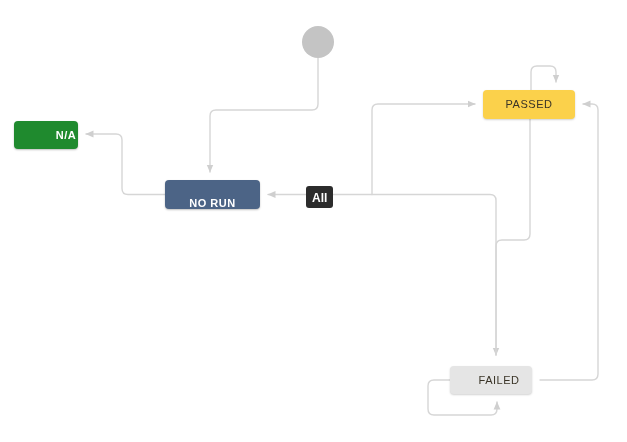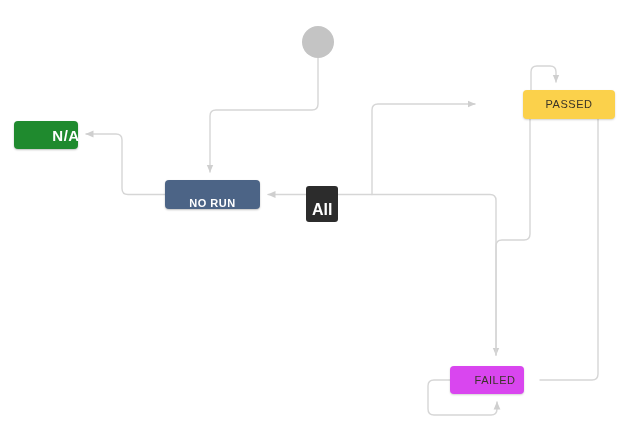--- a/index.html
+++ b/index.html
@@ -42,21 +42,21 @@
   #node-na {
     left: 14px;
     top: 121px;
     width: 64px;
     height: 28px;
     background: #1f8a2e;
     box-shadow: 0 1px 2px rgba(0,0,0,0.25);
   }
   #node-na .node-label {
     color: #ffffff;
-    font-size: 15px;
+    font-size: 11px;
     font-weight: bold;
     margin-left: 40px;
   }
   #node-norun {
     left: 165px;
     top: 180px;
     width: 95px;
     height: 29px;
     background: #4c6486;
     box-shadow: 0 1px 2px rgba(0,0,0,0.25);
@@ -67,33 +67,32 @@
     font-size: 11px;
     font-weight: bold;
   }
   #node-passed {
     left: 483px;
     top: 90px;
     width: 92px;
     height: 29px;
     background: #fbd14b;
     box-shadow: 0 1px 2px rgba(0,0,0,0.18);
-    margin-left: 40px;
   }
   #node-passed .node-label {
     color: #3a3427;
     font-size: 11px;
     font-weight: normal;
   }
   #node-failed {
     left: 450px;
     top: 366px;
-    width: 74px;
+    width: 82px;
     height: 28px;
-    background: #d946ef;
+    background: #e5e5e5;
     box-shadow: 0 1px 2px rgba(0,0,0,0.18);
     padding-left: 16px;
   }
   #node-failed .node-label {
     color: #3a3427;
     font-size: 11px;
     font-weight: normal;
   }
   #node-start {
     position: absolute;
@@ -101,24 +100,24 @@
     top: 26px;
     width: 32px;
     height: 32px;
     border-radius: 50%;
     background: #c4c4c4;
   }
   .edge-label {
     position: absolute;
     background: #2c2c2c;
     color: #ffffff;
-    font-size: 16px;
+    font-size: 12px;
     font-weight: bold;
     border-radius: 3px;
-    padding: 16px 6px 4px 6px;
+    padding: 6px 6px 4px 6px;
     line-height: 1;
     white-space: nowrap;
     user-select: none;
   }
   #label-all {
     left: 306px;
     top: 186px;
   }
 </style>
 </head>

